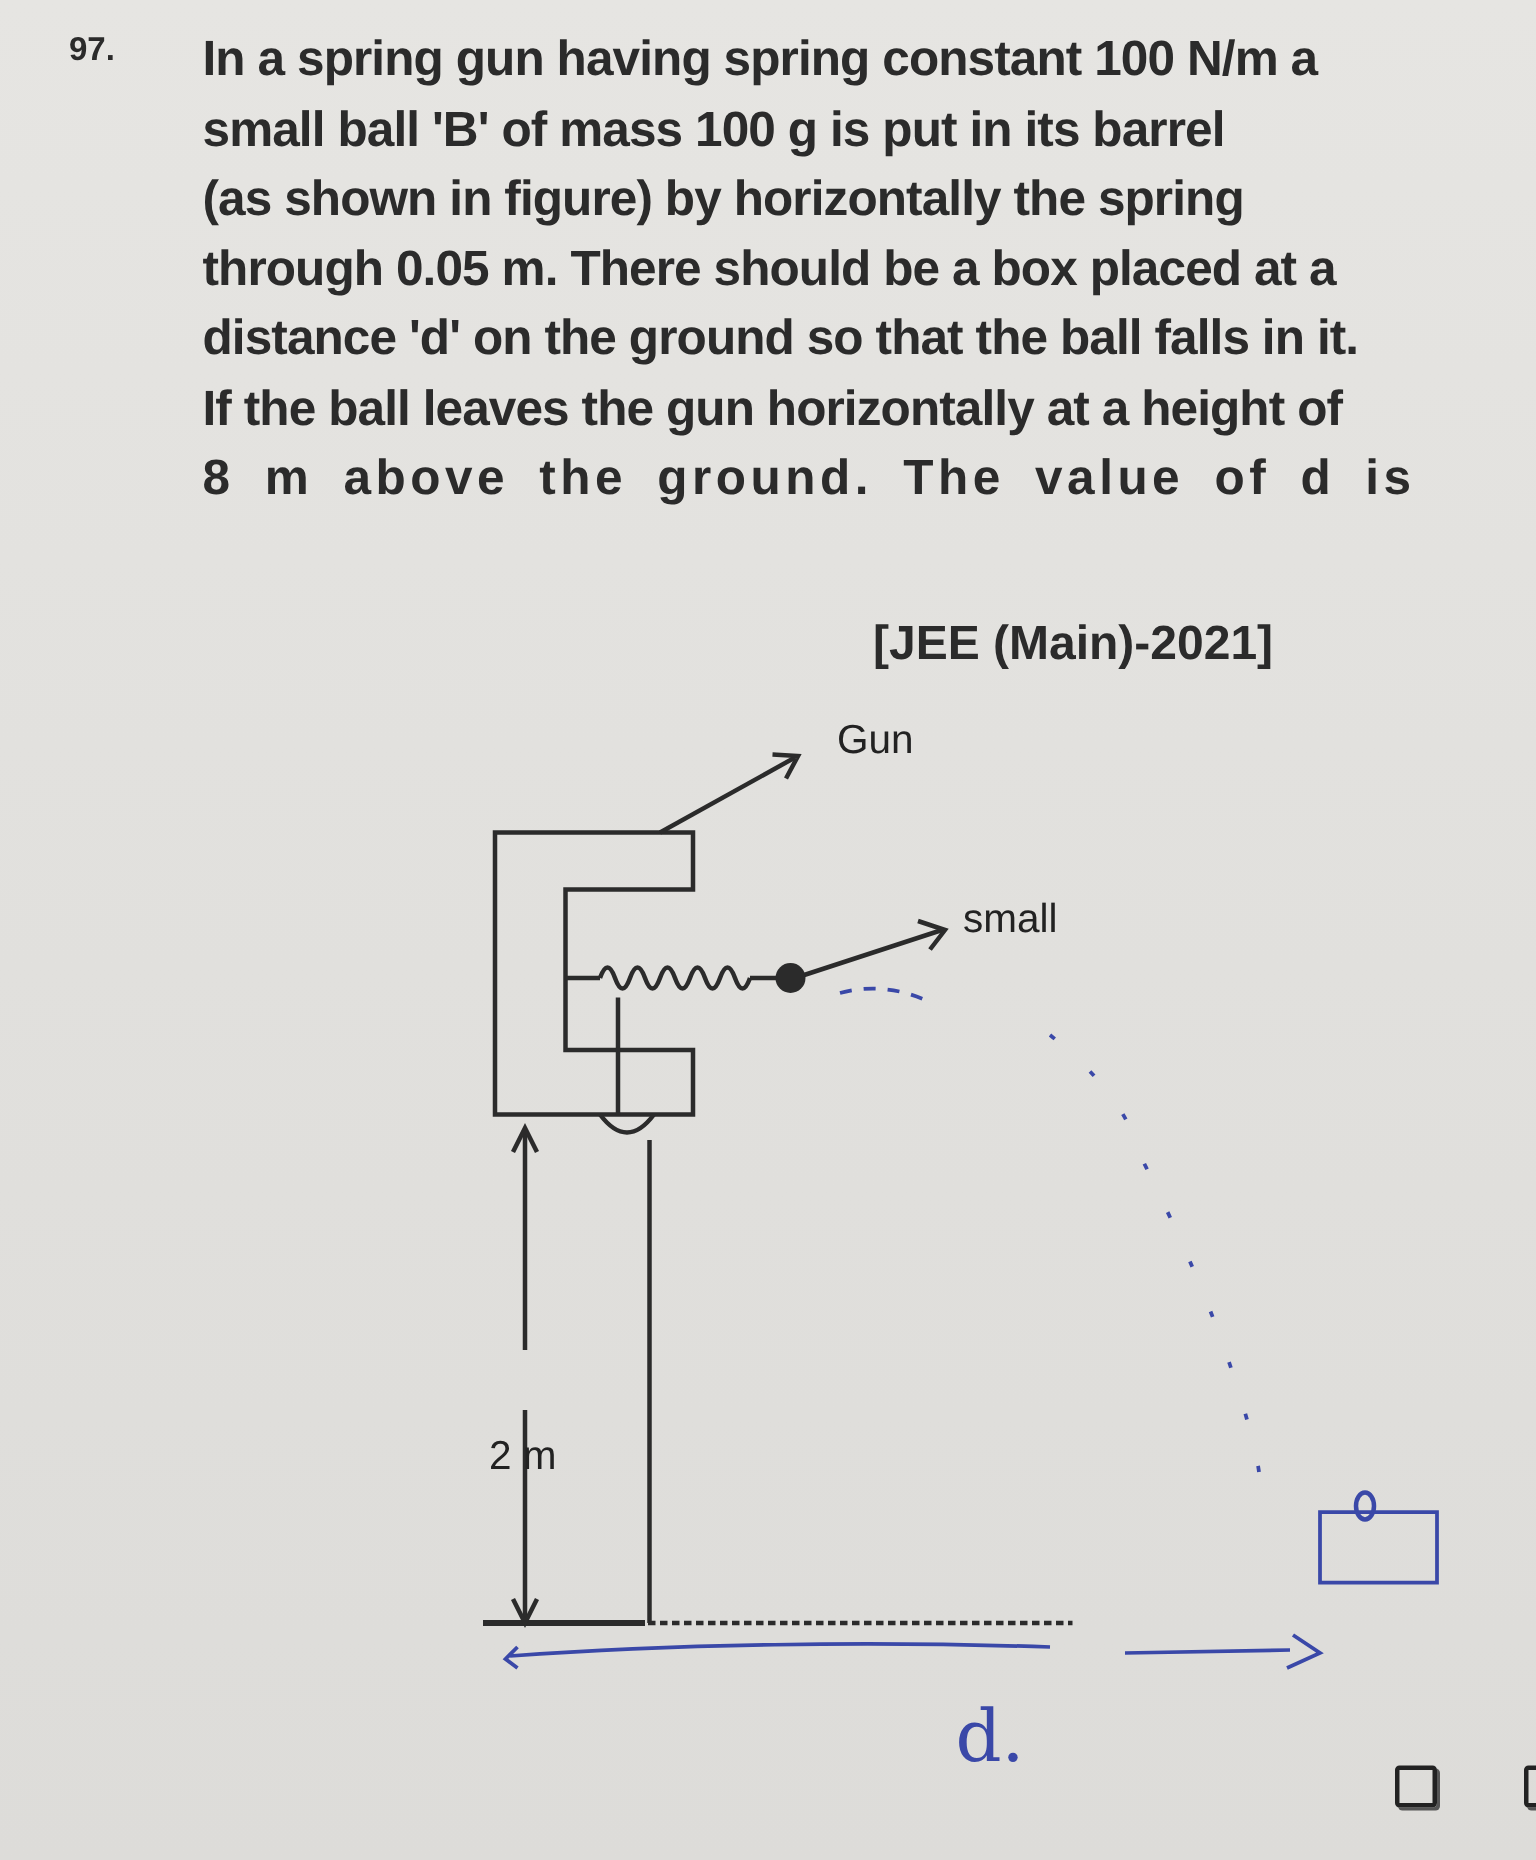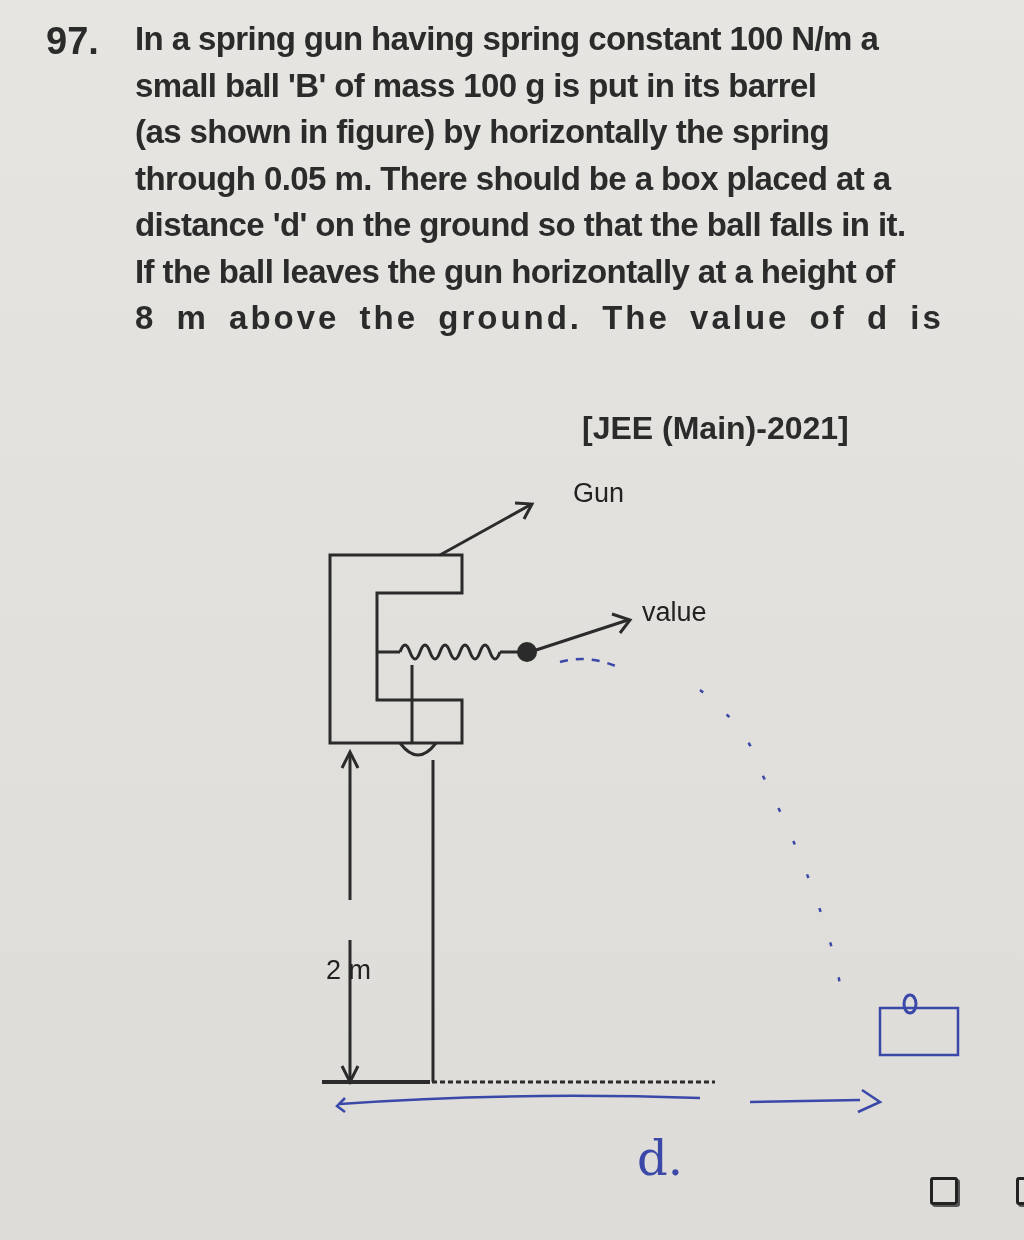--- a/index.html
+++ b/index.html
@@ -3,21 +3,21 @@
 <meta charset="utf-8">
 <style>
   html, body { margin: 0; padding: 0; }
   body {
     width: 1024px; height: 1240px; overflow: hidden;
     background: linear-gradient(180deg, #e6e5e2 0%, #e2e1de 40%, #dddcd9 100%);
     font-family: "Liberation Sans", sans-serif;
     color: #2b2b2b;
     position: relative;
   }
-  .qnum { position: absolute; left: 46px; top: 20px; font-size: 38px; font-weight: bold; }
+  .qnum { position: absolute; left: 46px; top: 20px; font-size: 22px; font-weight: bold; }
   .qtext { position: absolute; left: 135px; top: 16px; width: 850px; font-size: 33px; line-height: 46.5px; font-weight: bold; letter-spacing: -0.6px; }
   .qtext .line { display: block; white-space: nowrap; }
   .qtext .spread { letter-spacing: 3px; word-spacing: 8px; }
   .blank { display: inline-block; width: 268px; border-bottom: 3px solid #2b2b2b; height: 30px; vertical-align: bottom; margin-right: 10px; }
   .source { position: absolute; left: 570px; top: 410px; font-size: 32px; font-weight: bold; margin-left: 12px; }
   svg.fig { position: absolute; left: 0; top: 0; }
   .label { position: absolute; font-size: 27px; color: #222; }
   .hand { position: absolute; font-family: "DejaVu Serif", serif; color: #3a48a8; font-size: 48px; }
   .cb { position: absolute; width: 22px; height: 22px; border: 3px solid #222; border-radius: 3px; box-shadow: 2px 2px 0 #555; }
 </style>
@@ -70,19 +70,19 @@
     <path d="M700 690 q50 40 60 80 q40 80 60 140 q20 60 20 80" stroke-dasharray="4 32"></path>
     <path d="M712 1008 L790 1008 L790 1055 L712 1055 Z" transform="translate(168 0)"></path>
     <path d="M340 1104 C 450 1096 580 1094 700 1098"></path>
     <path d="M610 1102 L720 1100" transform="translate(140 0)"></path>
     <path d="M345 1098 l-8 8 l8 6"></path>
     <path d="M862 1090 L880 1102 L858 1112"></path>
   </g>
   <ellipse cx="910" cy="1004" rx="6" ry="9" fill="none" stroke="#3a48a8" stroke-width="3"></ellipse>
 </svg>
 
-<div class="label" style="left:573px;top:478px;">Gun</div>
-<div class="label" style="left:642px;top:597px;">value</div>
+<div class="label" style="left:558px;top:478px;">Gun</div>
+<div class="label" style="left:642px;top:597px;">small</div>
 <div class="label" style="left:326px;top:955px;">2 m</div>
 <div class="hand" style="left:637px;top:1130px;">d.</div>
 
 <div class="cb" style="left:930px;top:1177px;"></div>
 <div class="cb" style="left:1016px;top:1177px;"></div>
 
 </body></html>

